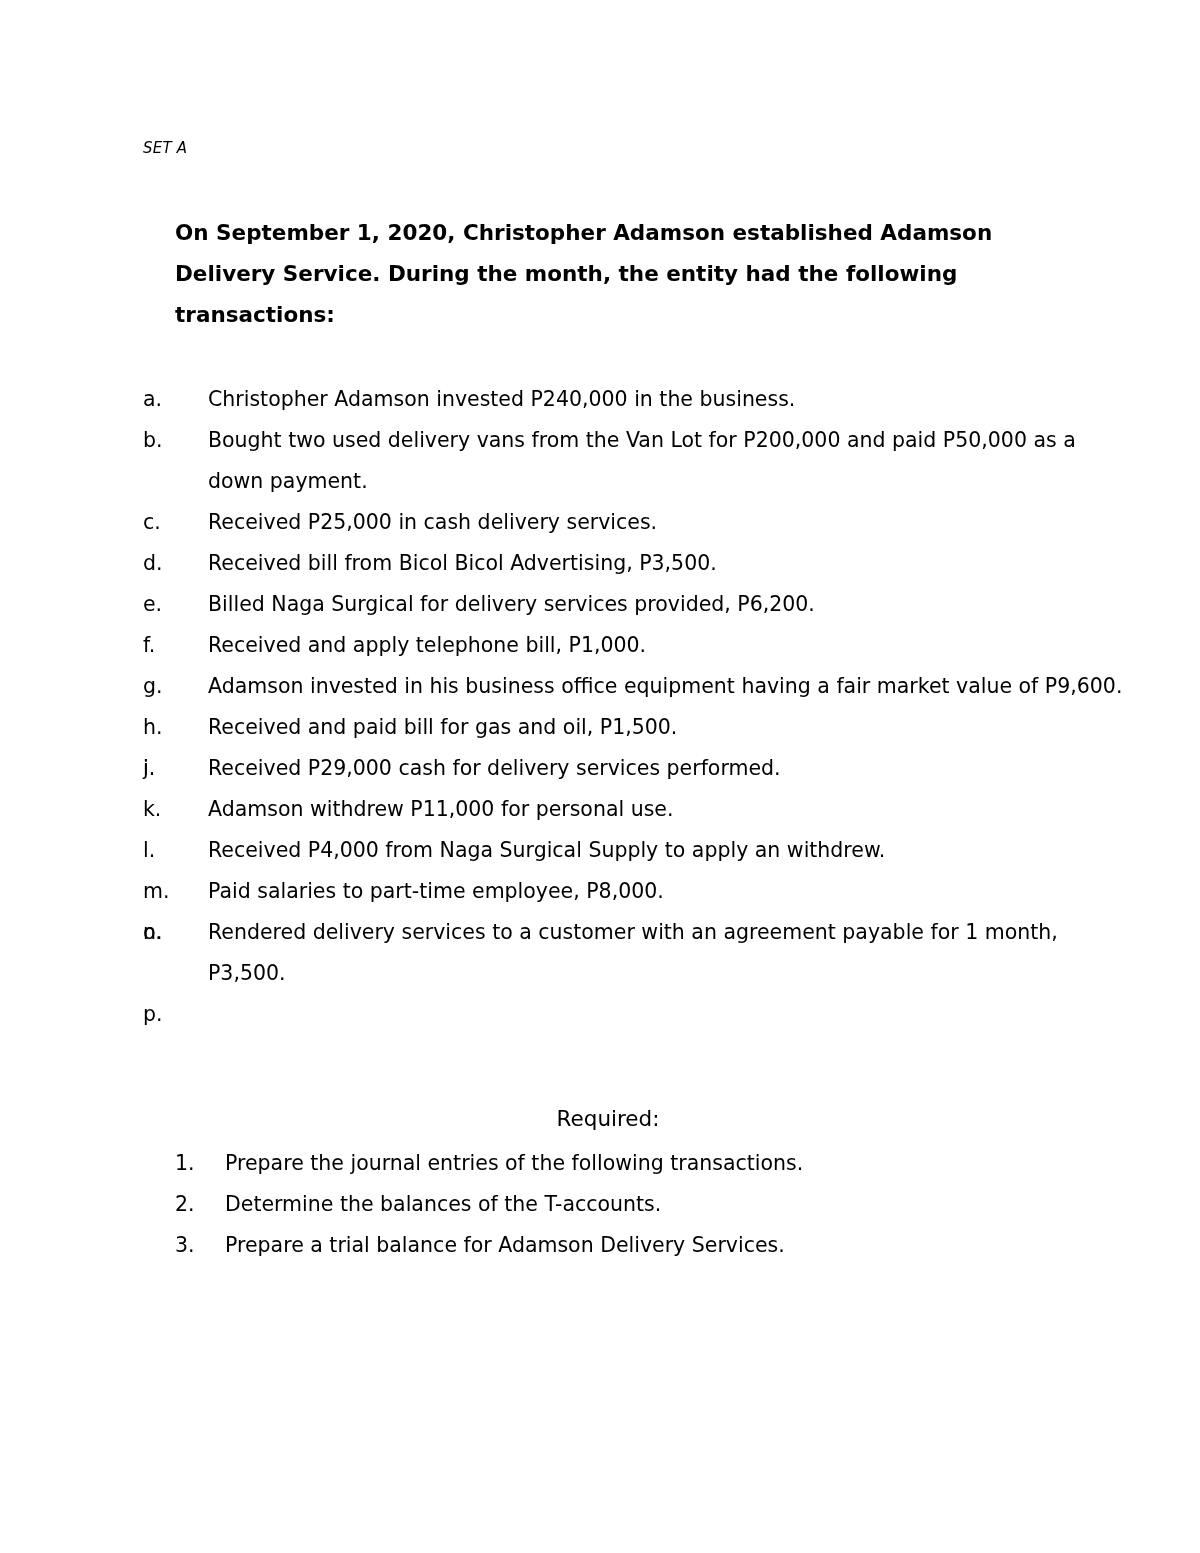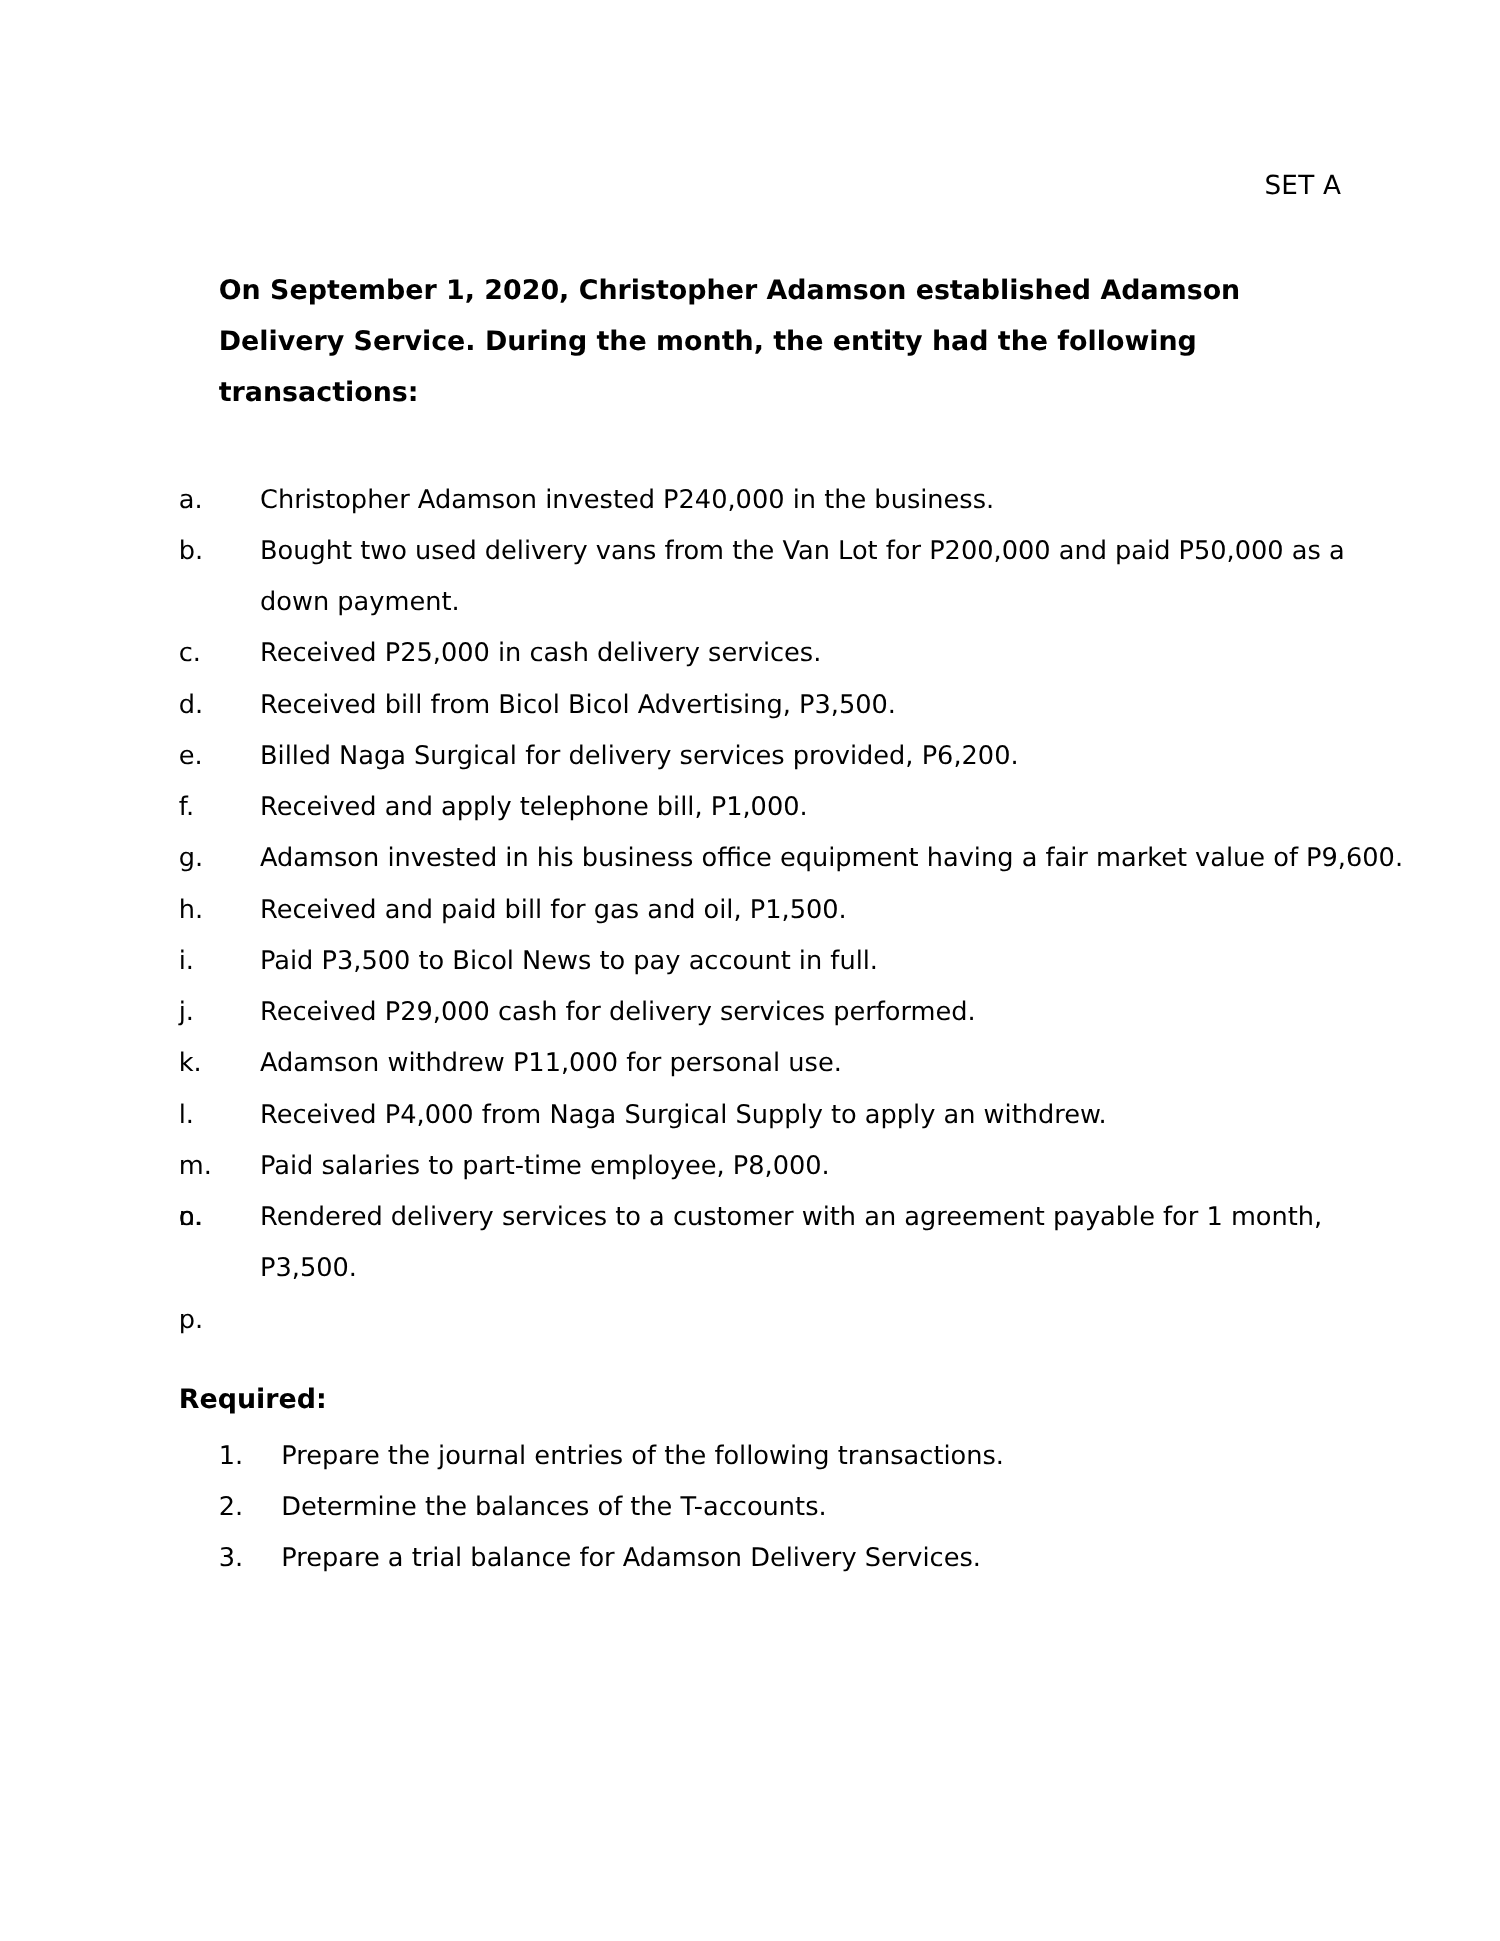--- a/index.html
+++ b/index.html
@@ -22,25 +22,25 @@
 
   .content {
     position: absolute;
     left: 143px;
     top: 131px;
     width: 930px;
   }
 
   
   .set-label {
-    font-size: 21px;
+    font-style: italic;
+    font-size: 15px;
     line-height: 34px;
     letter-spacing: 0.2px;
     white-space: nowrap;
-    text-align: right;
   }
 
   
   .intro {
     margin-top: 47px;
     font-weight: bold;
     font-size: 21.5px;
     line-height: 41px;
     width: 910px;
     margin-left: 32px;
@@ -67,24 +67,25 @@
     left: 0;
     top: 0;
     width: 48px;
     text-align: left;
     font-size: 20.5px;
     line-height: 41px;
   }
 
   
   .required-heading {
-    margin-top: 64px;
-    font-weight: bold;
+    margin-top: 104px;
+    font-weight: normal;
     font-size: 21.5px;
     line-height: 41px;
+    text-align: center;
   }
 
   
   .req-list {
     list-style: none;
     margin: 0;
     padding: 0;
     margin-top: 4px;
     padding-left: 32px;
   }
@@ -118,21 +119,21 @@
 
     <ul class="txn-list">
         <li class="txn-item"><span class="txn-marker">a.</span><span>Christopher Adamson invested P240,000 in the business.</span></li>
         <li class="txn-item"><span class="txn-marker">b.</span><span>Bought two used delivery vans from the Van Lot for P200,000 and paid P50,000 as a down payment.</span></li>
         <li class="txn-item"><span class="txn-marker">c.</span><span>Received P25,000 in cash delivery services.</span></li>
         <li class="txn-item"><span class="txn-marker">d.</span><span>Received bill from Bicol Bicol Advertising, P3,500.</span></li>
         <li class="txn-item"><span class="txn-marker">e.</span><span>Billed Naga Surgical for delivery services provided, P6,200.</span></li>
         <li class="txn-item"><span class="txn-marker">f.</span><span>Received and apply telephone bill, P1,000.</span></li>
         <li class="txn-item"><span class="txn-marker">g.</span><span>Adamson invested in his business office equipment having a fair market value of P9,600.</span></li>
         <li class="txn-item"><span class="txn-marker">h.</span><span>Received and paid bill for gas and oil, P1,500.</span></li>
-        <li class="txn-item"><span class="txn-marker">i.</span><span>Paid P3,500 to Bicol News to pay account in full.</span></li>
+        <li class="txn-item"><span class="txn-marker">i.</span></li>
         <li class="txn-item"><span class="txn-marker">j.</span><span>Received P29,000 cash for delivery services performed.</span></li>
         <li class="txn-item"><span class="txn-marker">k.</span><span>Adamson withdrew P11,000 for personal use.</span></li>
         <li class="txn-item"><span class="txn-marker">l.</span><span>Received P4,000 from Naga Surgical Supply to apply an withdrew.</span></li>
         <li class="txn-item"><span class="txn-marker">m.</span><span>Paid salaries to part-time employee, P8,000.</span></li>
         <li class="txn-item"><span class="txn-marker">n.</span></li>
         <li class="txn-item"><span class="txn-marker">o.</span><span>Rendered delivery services to a customer with an agreement payable for 1 month, P3,500.</span></li>
         <li class="txn-item"><span class="txn-marker">p.</span></li>
       </ul>
 
     <div class="required-heading">Required:</div>

